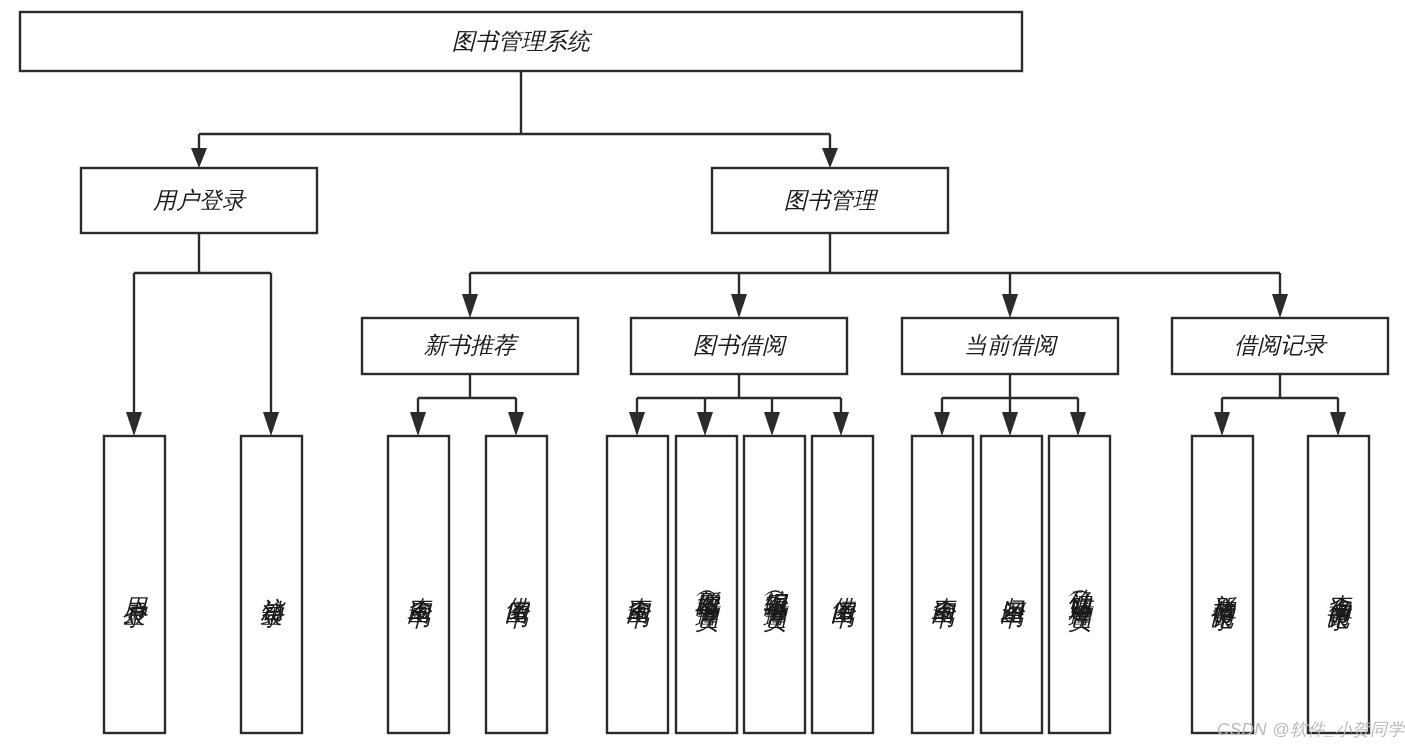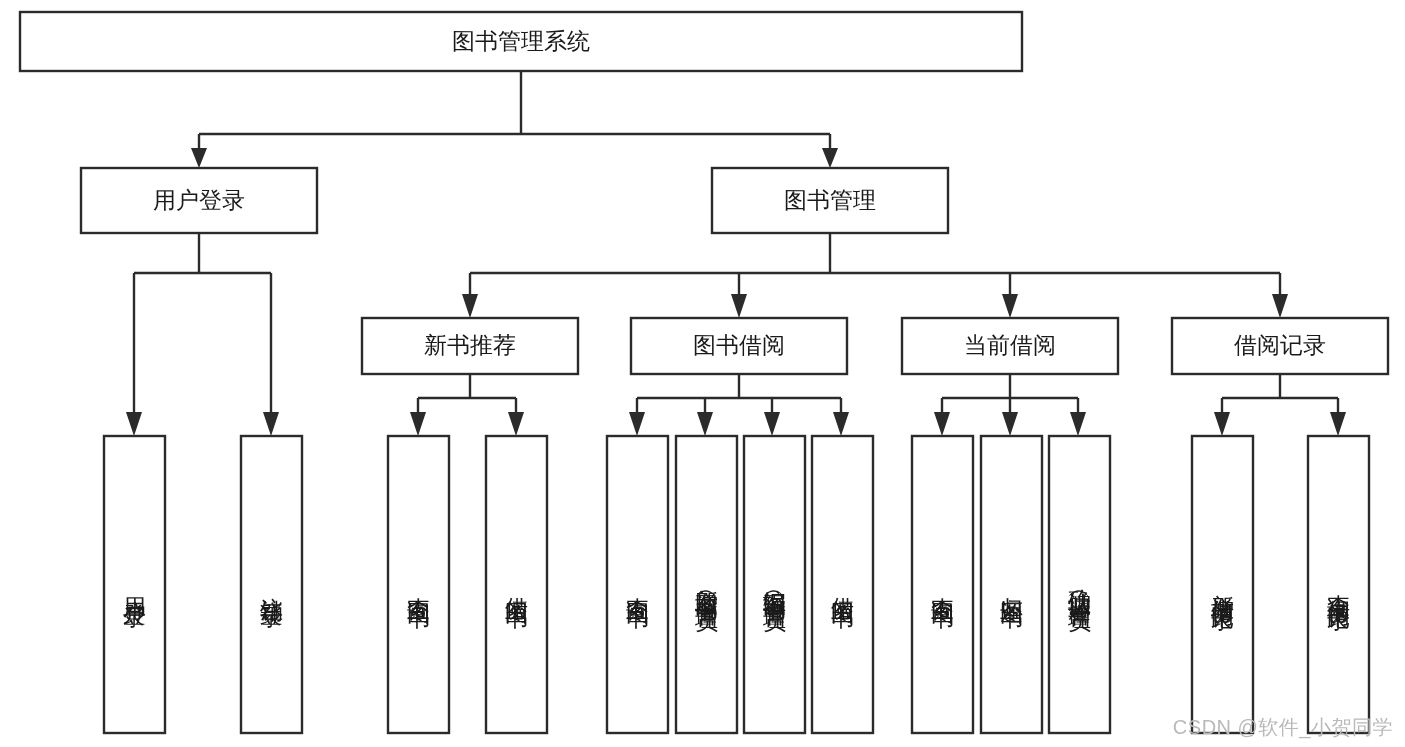--- a/index.html
+++ b/index.html
@@ -12,20 +12,21 @@
     height: 747px;
     font-family: "Liberation Sans", "DejaVu Sans", sans-serif;
     overflow: hidden;
     position: relative;
   }
   #diagram-root {
     position: relative;
     width: 1405px;
     height: 747px;
     background: #ffffff;
+    font-style: italic;
   }
   svg.diagram-svg {
     position: absolute;
     top: 0;
     left: 0;
     width: 1405px;
     height: 747px;
   }
   .node-box {
     fill: #ffffff;
@@ -59,24 +60,24 @@
     color: #1a1a1a;
     display: flex;
     align-items: center;
     justify-content: center;
     text-align: center;
     white-space: nowrap;
     pointer-events: none;
   }
   .watermark {
     position: absolute;
-    right: 12px;
+    right: 0;
     bottom: 6px;
     font-family: "Liberation Sans", "DejaVu Sans", sans-serif;
-    font-size: 20px;
+    font-size: 17px;
     color: #b9b9b9;
     letter-spacing: 0.5px;
     white-space: nowrap;
   }
 </style>
 </head>
 <body>
 
 <div id="diagram-root">
 

